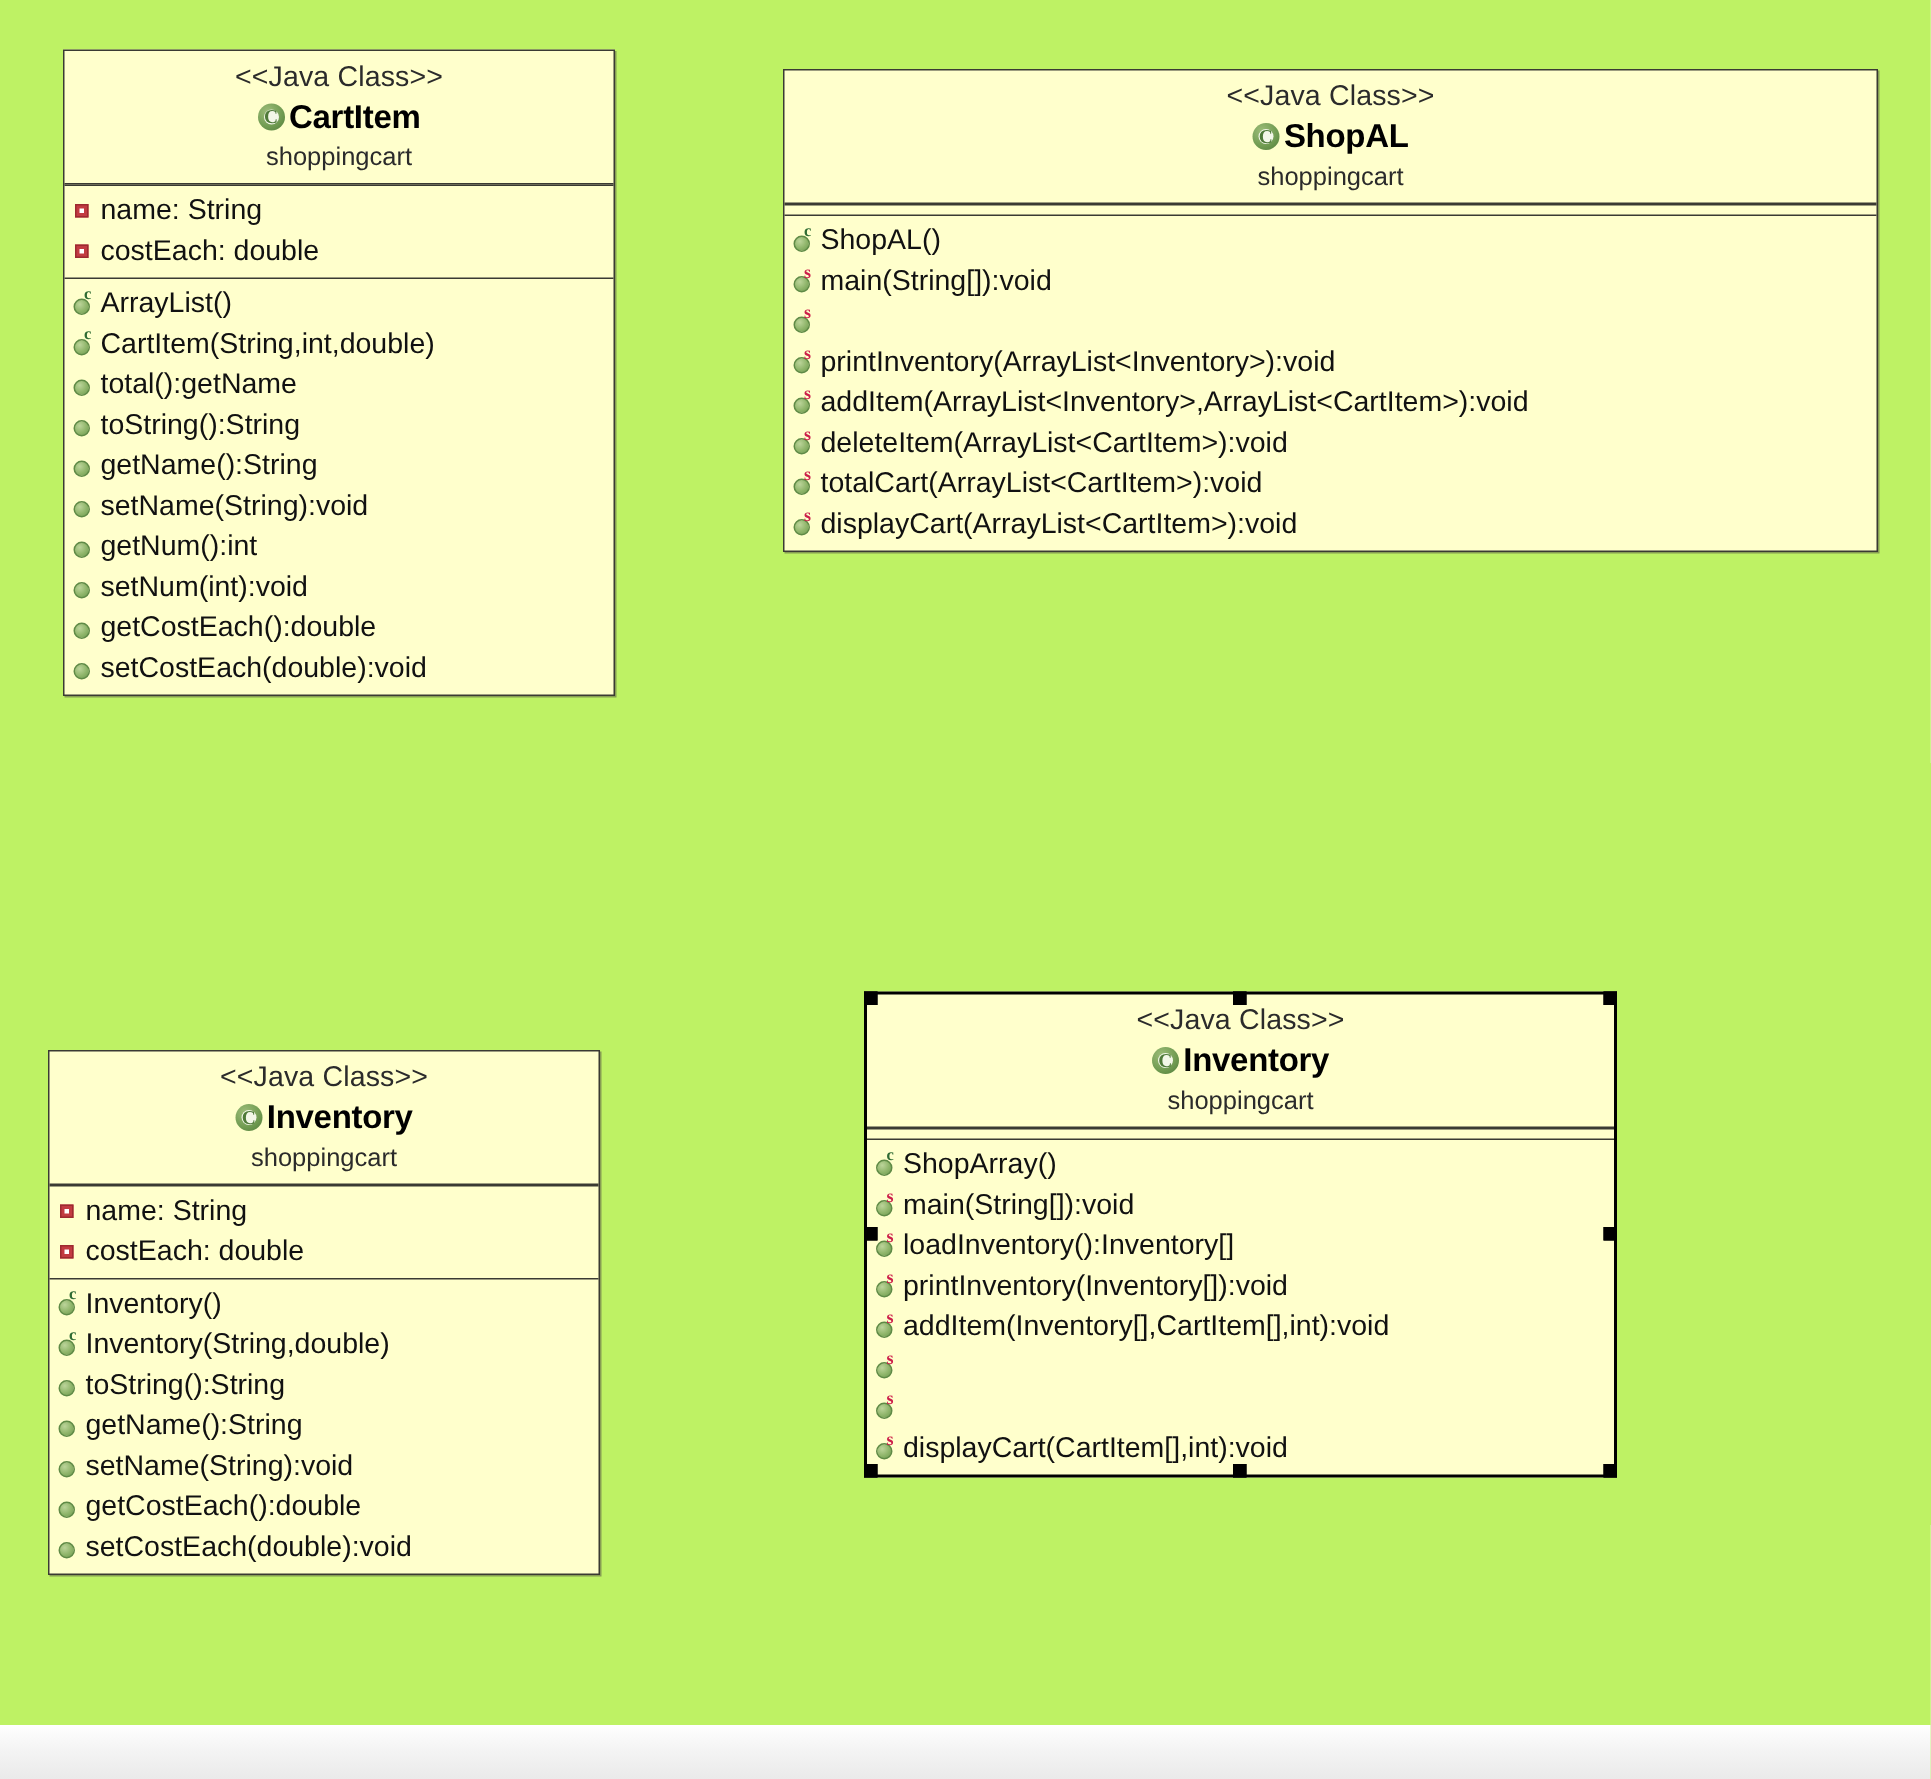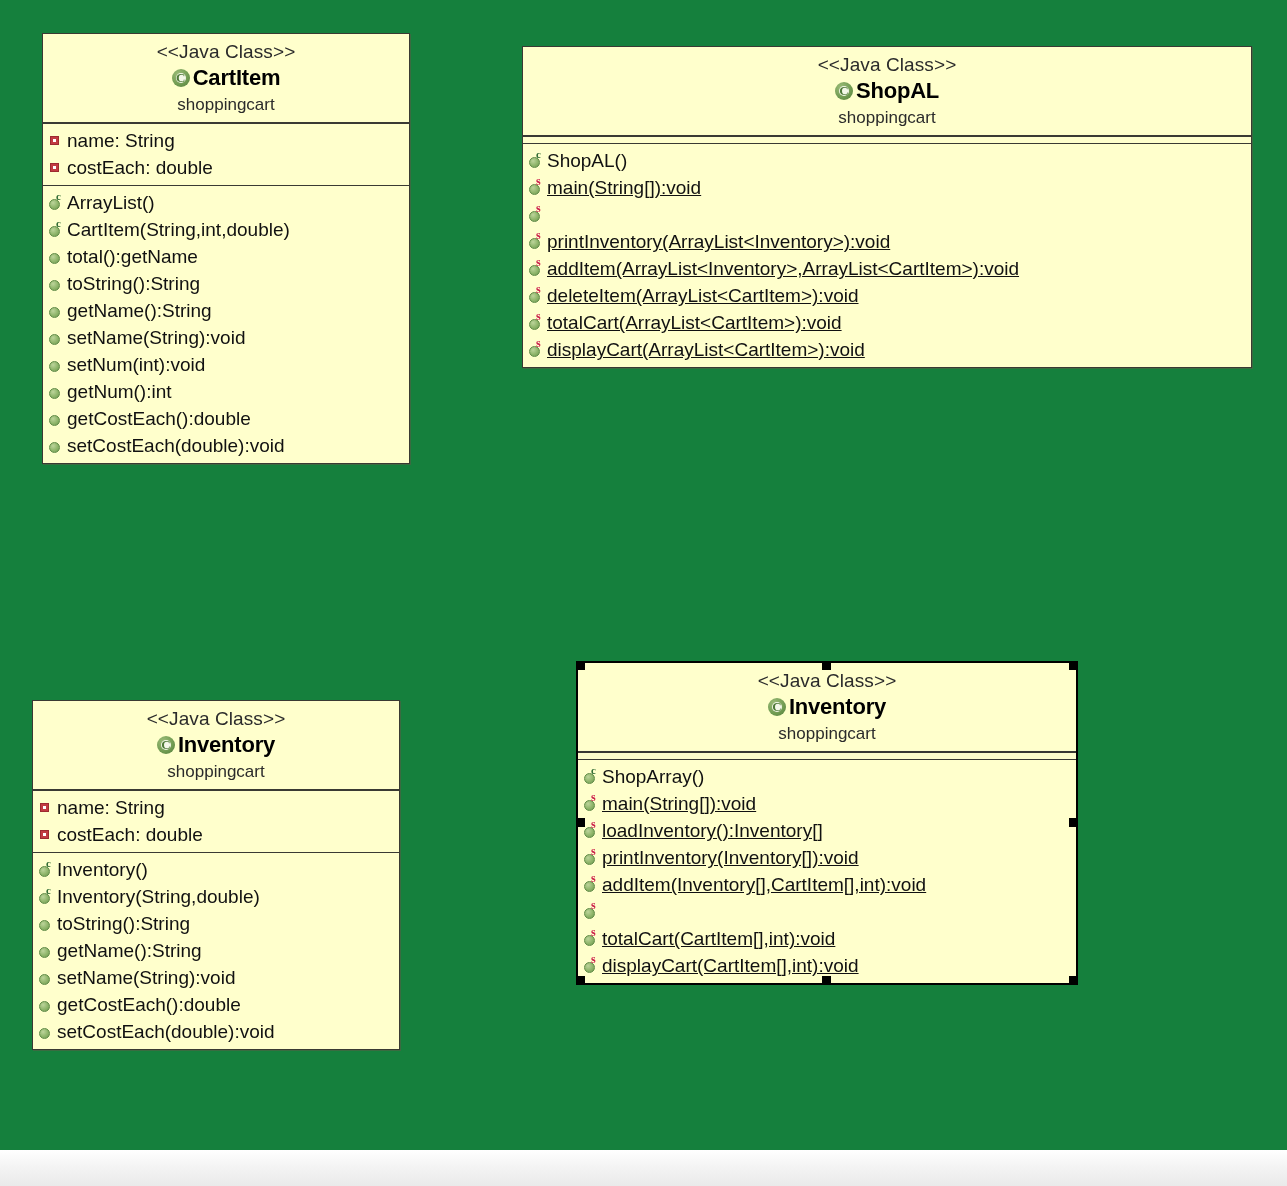--- a/index.html
+++ b/index.html
@@ -3,21 +3,21 @@
 <meta charset="utf-8">
 <title>UML Class Diagram</title>
 <style>
   html,body{margin:0;padding:0;}
   body{
     width:1287px;height:1186px;
     background:#ffffff;
     font-family:"Liberation Sans", sans-serif;
     overflow:hidden;position:relative;
   }
-  #canvas{position:absolute;inset:0;background:#15803d;}
+  #canvas{position:absolute;inset:0;background:#bef264;}
 
   
   .bottom-strip{
     position:absolute;left:0;right:0;bottom:0;height:36px;
     background:linear-gradient(to bottom,#ffffff 0%,#f4f4f4 45%,#eaeaea 100%);
   }
 
   
   .uml-class{
     position:absolute;
@@ -61,21 +61,21 @@
     height:6px;padding:0;border-top:1px solid #3a3a33;
   }
   .compartment:first-child{border-top:none;}
 
   .member{
     display:flex;align-items:flex-start;
     font-size:19px;color:#111;line-height:27px;
     white-space:nowrap;
   }
   .member .label{display:inline-block;}
-  .member.static .label{text-decoration:underline;}
+  .member.static .label{}
 
   
   .ico{
     position:relative;flex:0 0 auto;
     width:17px;height:27px;margin-right:2px;
   }
 
   
   .ico-field::before{
     content:"";position:absolute;left:2px;top:9px;
@@ -185,25 +185,25 @@
         <div class="member">
           <span class="ico ico-method"></span>
           <span class="label">getName():String</span>
         </div>
         <div class="member">
           <span class="ico ico-method"></span>
           <span class="label">setName(String):void</span>
         </div>
         <div class="member">
           <span class="ico ico-method"></span>
+          <span class="label">getNum():int</span>
+        </div>
+        <div class="member">
+          <span class="ico ico-method"></span>
           <span class="label">setNum(int):void</span>
-        </div>
-        <div class="member">
-          <span class="ico ico-method"></span>
-          <span class="label">getNum():int</span>
         </div>
         <div class="member">
           <span class="ico ico-method"></span>
           <span class="label">getCostEach():double</span>
         </div>
         <div class="member">
           <span class="ico ico-method"></span>
           <span class="label">setCostEach(double):void</span>
         </div>
       </div>
@@ -377,21 +377,20 @@
         </div>
         <div class="member static">
           <span class="ico ico-method ico-static">
             <span class="badge">s</span>
           </span>
         </div>
         <div class="member static">
           <span class="ico ico-method ico-static">
             <span class="badge">s</span>
           </span>
-          <span class="label">totalCart(CartItem[],int):void</span>
         </div>
         <div class="member static">
           <span class="ico ico-method ico-static">
             <span class="badge">s</span>
           </span>
           <span class="label">displayCart(CartItem[],int):void</span>
         </div>
       </div>
     </div>
     <div class="handle" style="left: 576px; top: 661px; z-index: 6;"></div>

